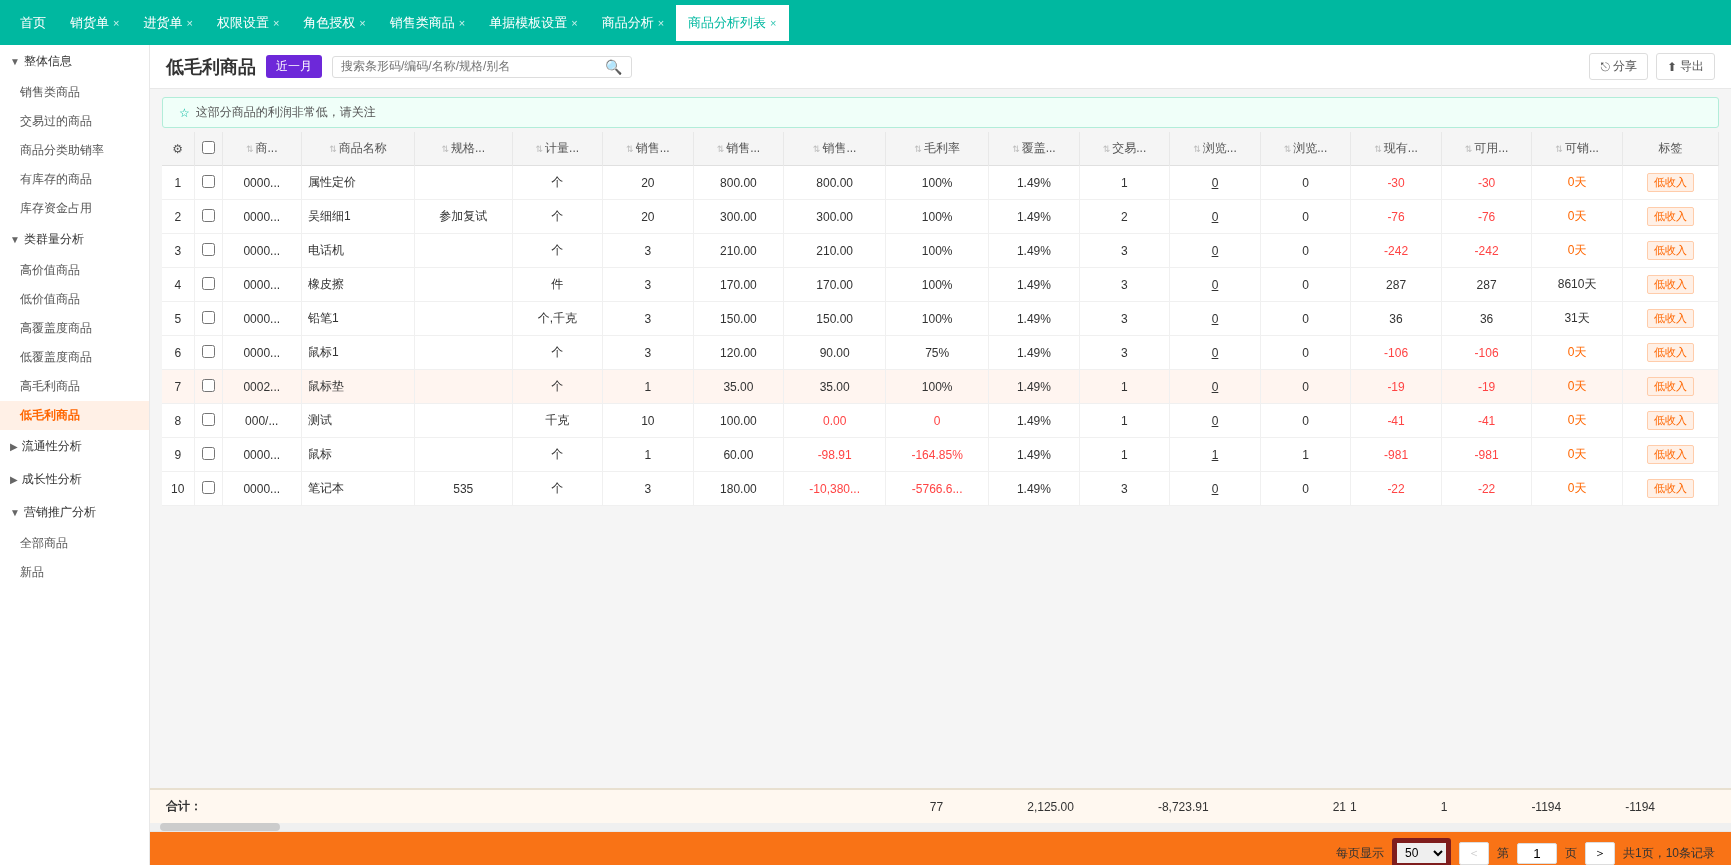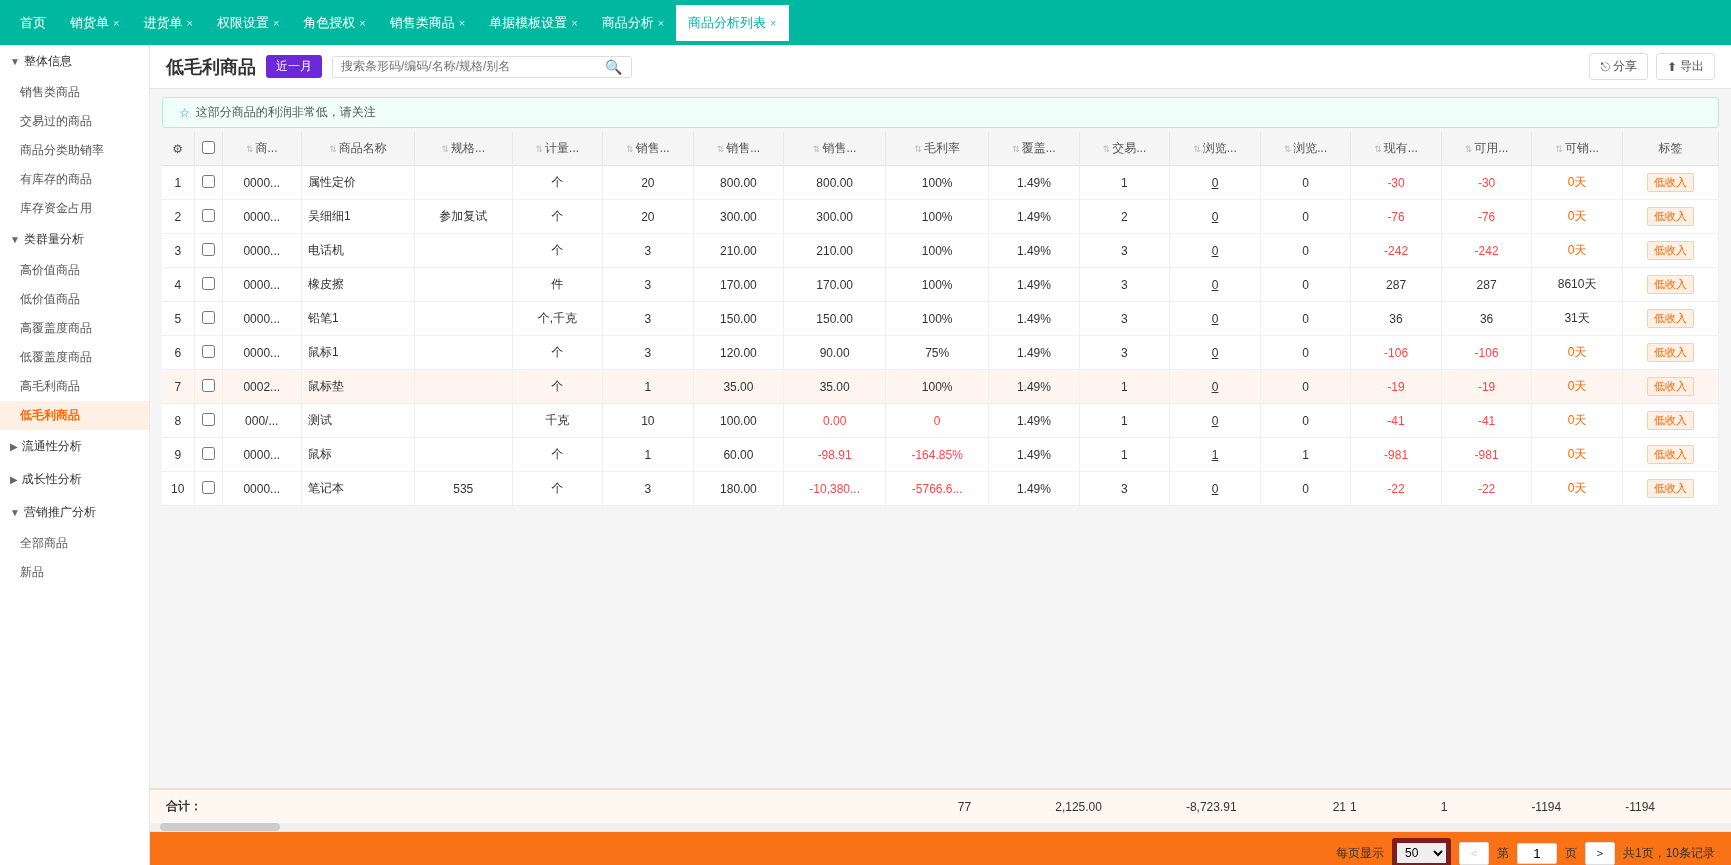--- a/index.html
+++ b/index.html
@@ -636,21 +636,21 @@
     </tr>
           </tbody>
       </table>
     </div>
 
     <div class="totals-row">
       <span class="label">合计：</span>
       <span style="flex:1"></span>
       <span style="margin-right:80px">77</span>
       <span style="margin-right:80px">2,125.00</span>
-      <span style="margin-right:92px">-8,723.91</span>
+      <span style="margin-right:120px">-8,723.91</span>
       <span style="">21</span>
       <span style="margin-right:80px">1</span>
       <span style="margin-right:80px">1</span>
       <span style="margin-right:60px">-1194</span>
       <span style="margin-right:60px">-1194</span>
     </div>
 
     <div class="scrollbar-hint">
       <div class="scrollbar-thumb"></div>
     </div>

